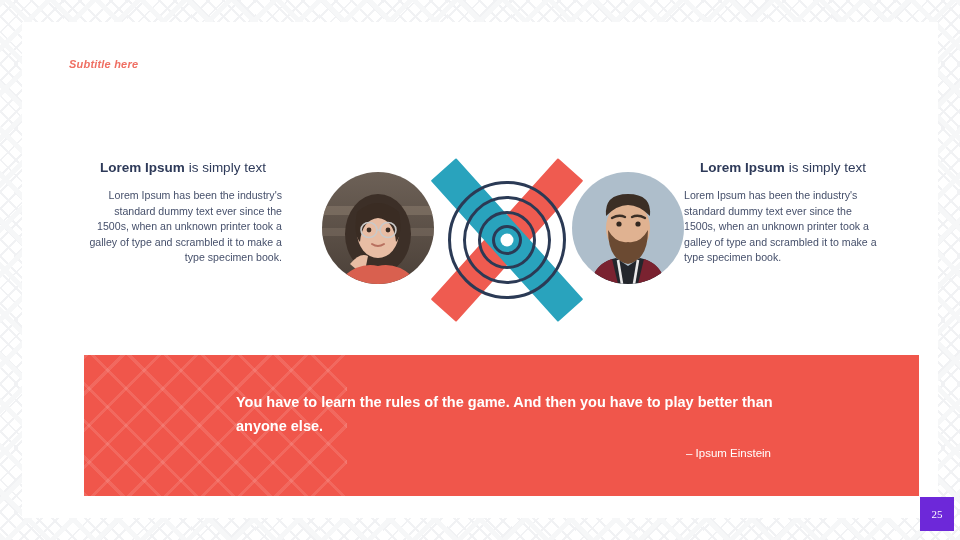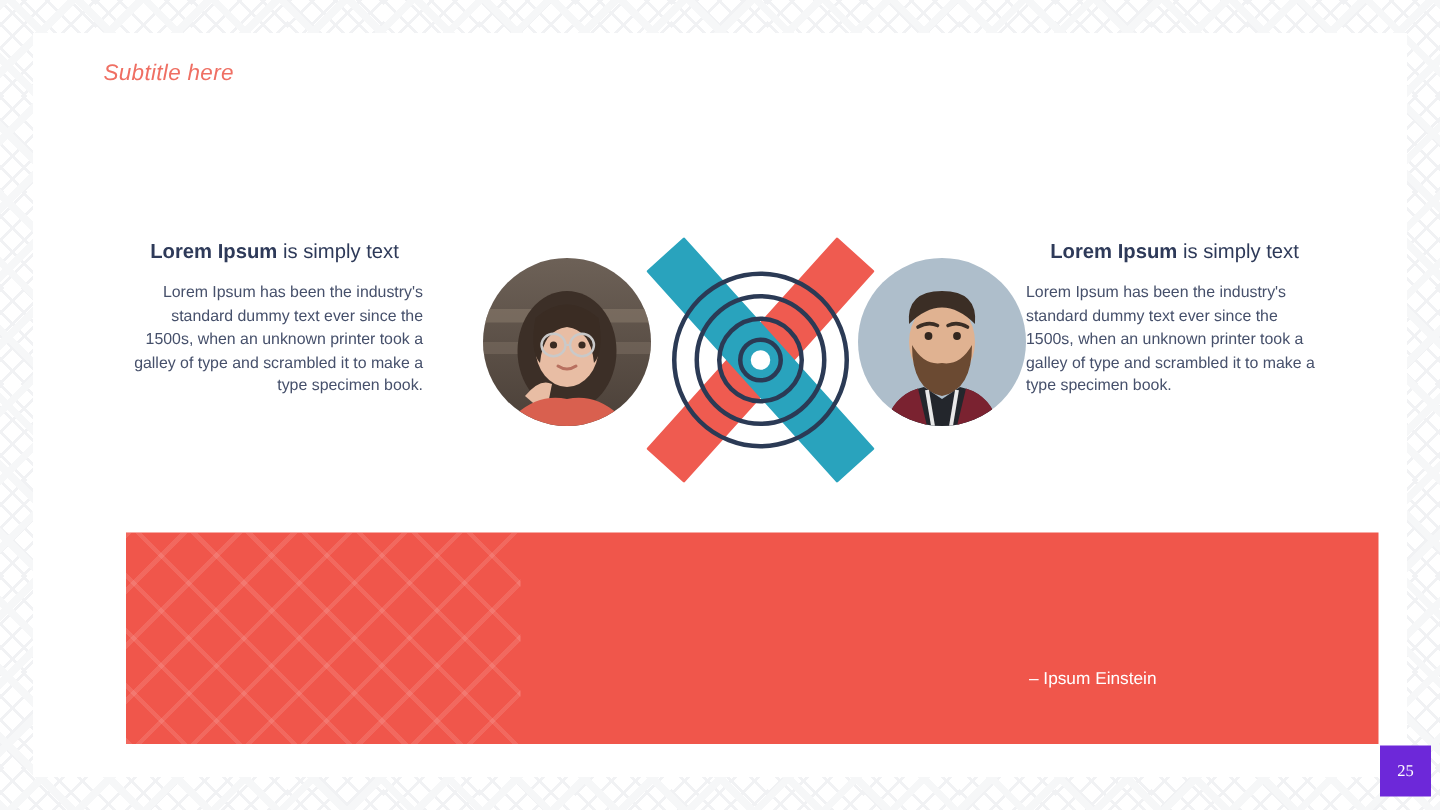--- a/index.html
+++ b/index.html
@@ -26,22 +26,22 @@
   }
 
   
   .card{
     position:absolute;left:22px;top:22px;width:916px;height:496px;
     background:#ffffff;
   }
 
   
   .subtitle{
-    position:absolute;left:47px;top:18px;
-    font-size:15px;font-style:italic;font-weight:normal;
+    position:absolute;left:47px;top:36px;
+    font-size:11px;font-style:italic;font-weight:bold;
     color:#ef6f63;letter-spacing:.2px;
   }
   .title{
     position:absolute;left:45px;top:35px;
     font-size:32px;color:#2e3a59;white-space:nowrap;
     letter-spacing:-.3px;
   }
   .title .t-bold{font-weight:bold;}
   .title .t-light{font-weight:300;color:#56627d;}
 
@@ -182,18 +182,19 @@
       <path d="M18 112 q6 -22 26 -26 l12 8 l12 -8 q20 4 26 26z" fill="#23262c"></path>
       <path d="M18 112 q5 -20 22 -25 l6 25z" fill="#7a2230"></path>
       <path d="M72 87 q17 5 22 25 l-28 0z" fill="#7a2230"></path>
       <path d="M46 88 l4 24" stroke="#e9e9e9" stroke-width="2.6" fill="none"></path>
       <path d="M66 88 l-4 24" stroke="#e9e9e9" stroke-width="2.6" fill="none"></path>
     </svg>
   </div>
 
   <div class="banner">
     <div class="banner-pattern"></div>
+    <div class="quote-text">You have to learn the rules of the game. And then you have to play better than anyone else.</div>
     <div class="quote-author">– Ipsum Einstein</div>
   </div>
 
 </div>
 
 <div class="page-badge">25</div>
 
 </body></html>

